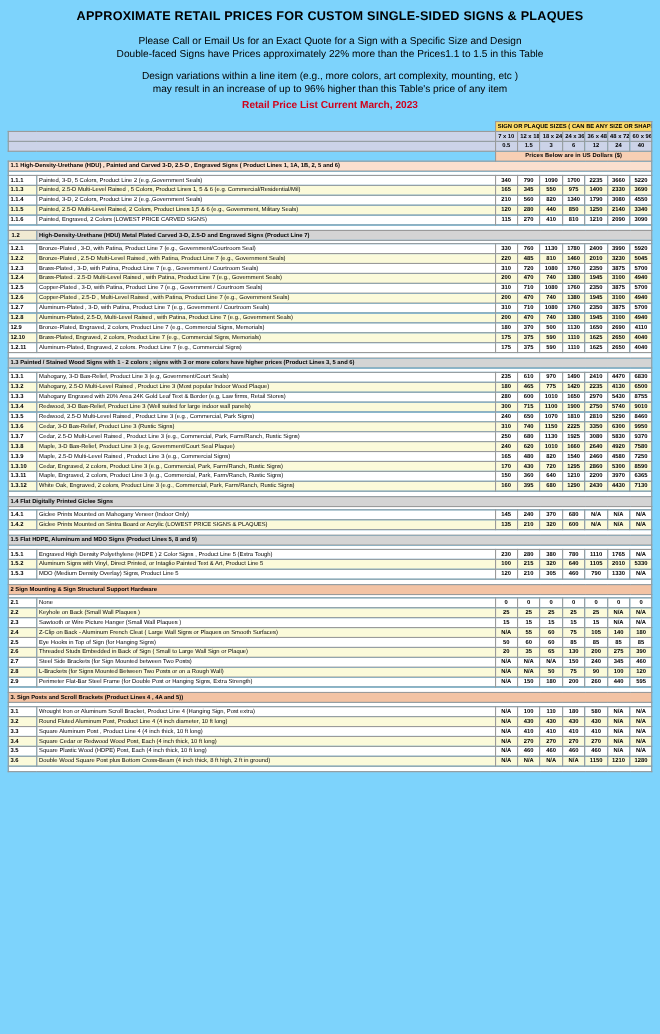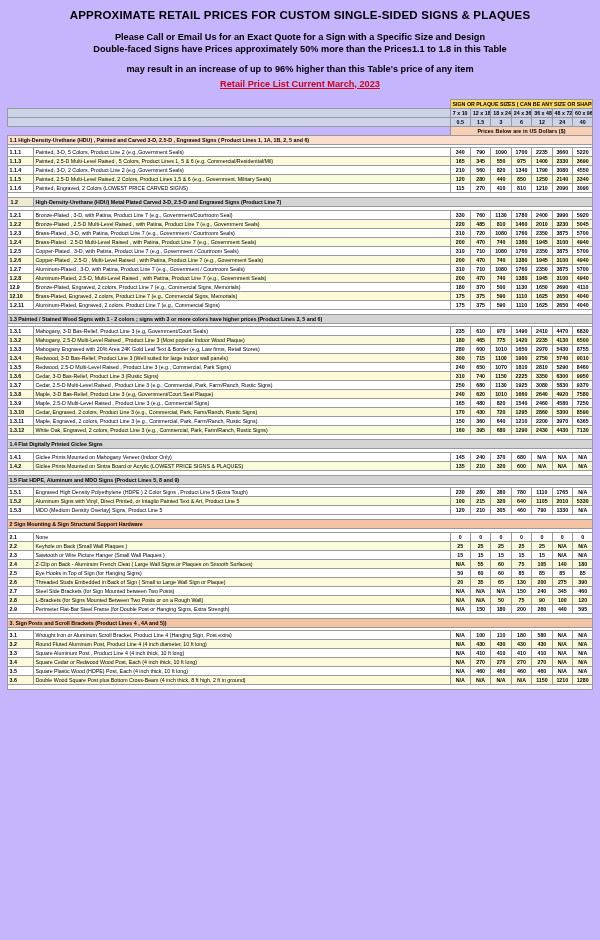--- a/index.html
+++ b/index.html
@@ -3,36 +3,35 @@
 <meta charset="utf-8">
 <style>
   * { box-sizing: border-box; }
   html, body {
     margin: 0; padding: 0;
     width: 600px; height: 940px;
     background: #ffffff;
     font-family: "Liberation Sans", sans-serif;
     overflow: hidden;
   }
-  #page { width: 600px; height: 940px; position: relative; background:#c4b5fd; }
+  #page { width: 600px; height: 940px; position: relative; background:#7dd3fc; }
 
   
   .head-wrap { padding: 8px 6px 0 6px; text-align: center; }
   .title-main {
     font-size: 11.5px; font-weight: bold; color: #000;
     letter-spacing: .2px; line-height: 14px; margin-bottom: 10px;
   }
   .sub-line {
-    font-size: 9.2px; font-weight: bold; color: #000; line-height: 11.5px;
+    font-size: 9.2px; font-weight: normal; color: #000; line-height: 11.5px;
   }
   .gap { height: 9px; }
   .red-line {
     font-size: 9.2px; font-weight: bold; color: #d0021b; line-height: 12px;
     margin-top: 2px;
-    text-decoration: underline;
   }
 
   
   table.price {
     border-collapse: collapse;
     width: 586px;
     margin: 9px auto 0 auto;
     table-layout: fixed;
   }
   table.price td, table.price th {
@@ -89,22 +88,23 @@
   tr.row-white  td { background:#ffffff; }
 </style>
 </head>
 <body>
 
 <div id="page">
 
   <div class="head-wrap">
     <div class="title-main">APPROXIMATE  RETAIL PRICES FOR CUSTOM  SINGLE-SIDED SIGNS &amp; PLAQUES</div>
     <div class="sub-line">Please Call or Email Us for an Exact Quote for a Sign with a Specific Size and Design</div>
-    <div class="sub-line">Double-faced Signs have Prices approximately 50% more than the Prices1.1 to 1.8  in this Table</div>
+    <div class="sub-line">Double-faced Signs have Prices approximately 22% more than the Prices1.1 to 1.5  in this Table</div>
     <div class="gap"></div>
+    <div class="sub-line">Design variations within a line item  (e.g., more colors, art complexity, mounting, etc )</div>
     <div class="sub-line">may result in an increase of up to 96% higher than  this Table's price of any item</div>
     <div class="red-line">Retail  Price List Current March, 2023</div>
   </div>
 
   <table class="price">
     <colgroup>
       <col class="c-id">
         <col class="c-desc">
       <col class="c-price">
         <col class="c-price">

